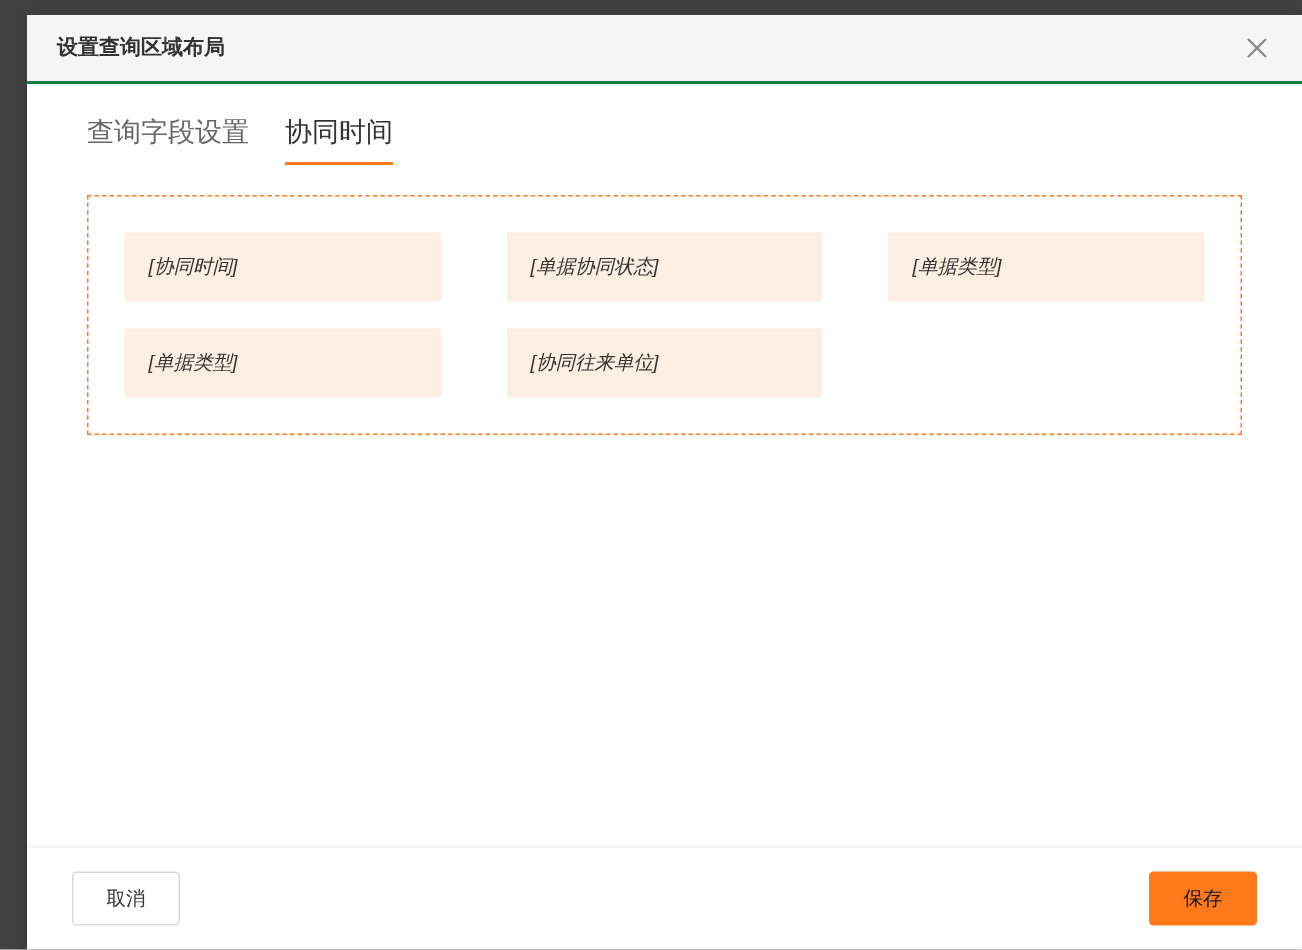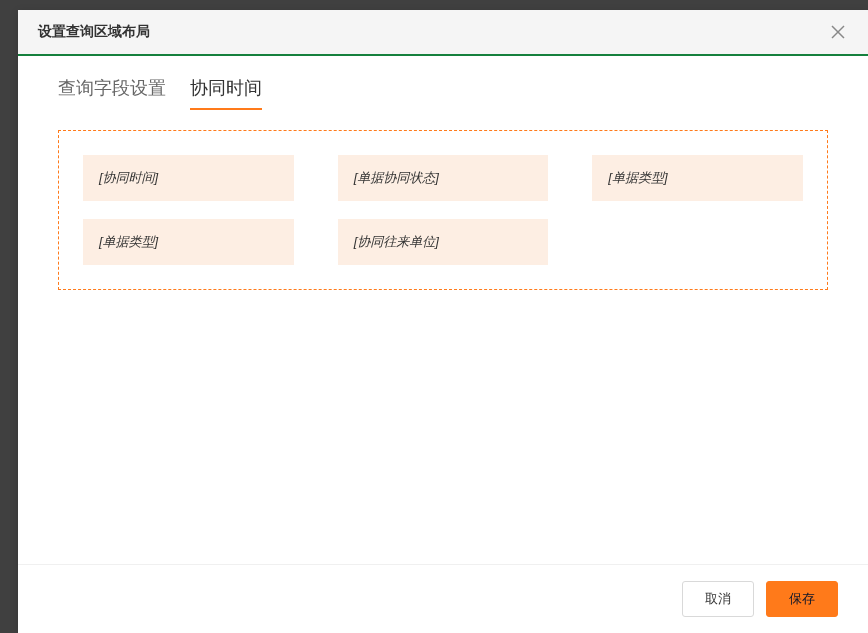--- a/index.html
+++ b/index.html
@@ -85,21 +85,21 @@
     .field-item {
       background: #fdeee3;
       padding: 14px 16px;
       font-size: 13px;
       color: #333;
       cursor: move;
     }
     .modal-footer {
       padding: 16px 30px;
       display: flex;
-      justify-content: flex-end;
+      justify-content: space-between;
       gap: 12px;
       border-top: 1px solid #f0f0f0;
     }
     .btn {
       padding: 8px 22px;
       font-size: 13px;
       border-radius: 3px;
       cursor: pointer;
       border: 1px solid #d9d9d9;
       background: #fff;

